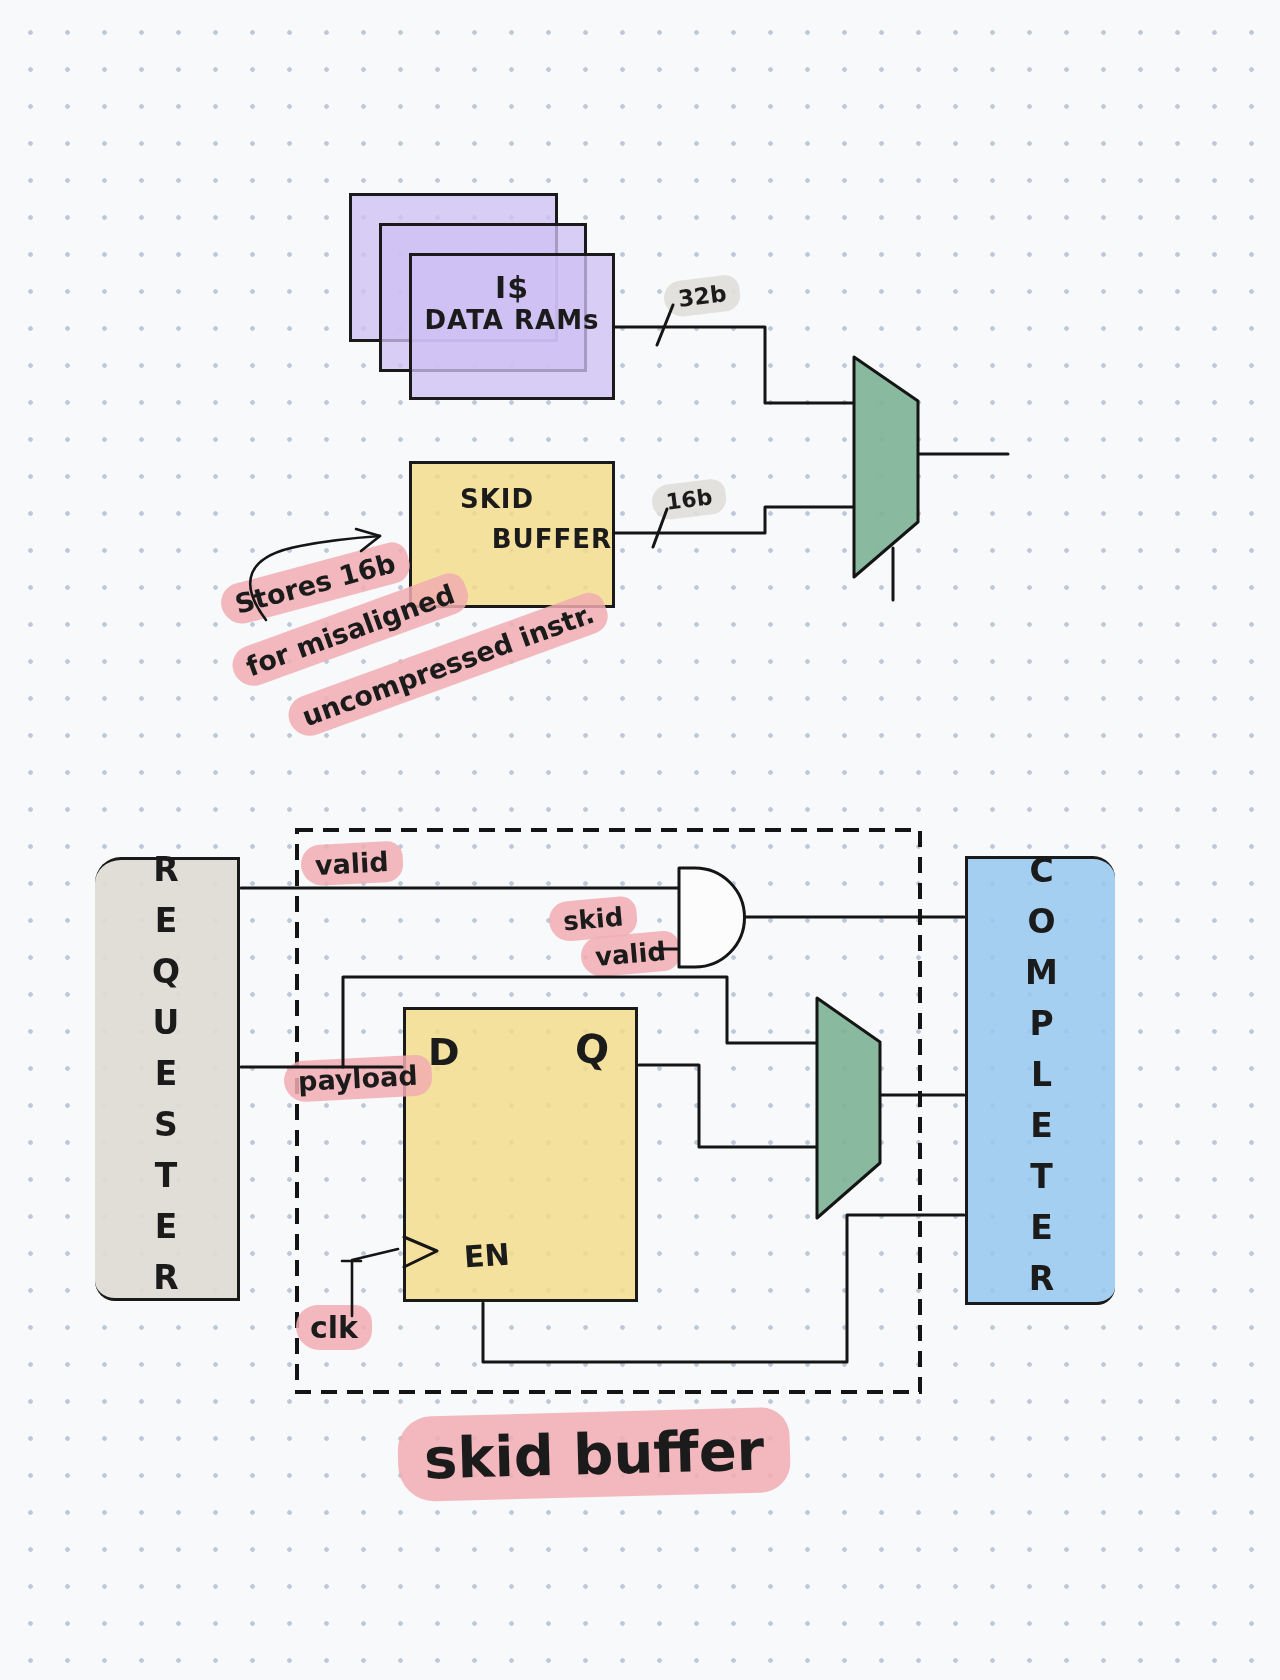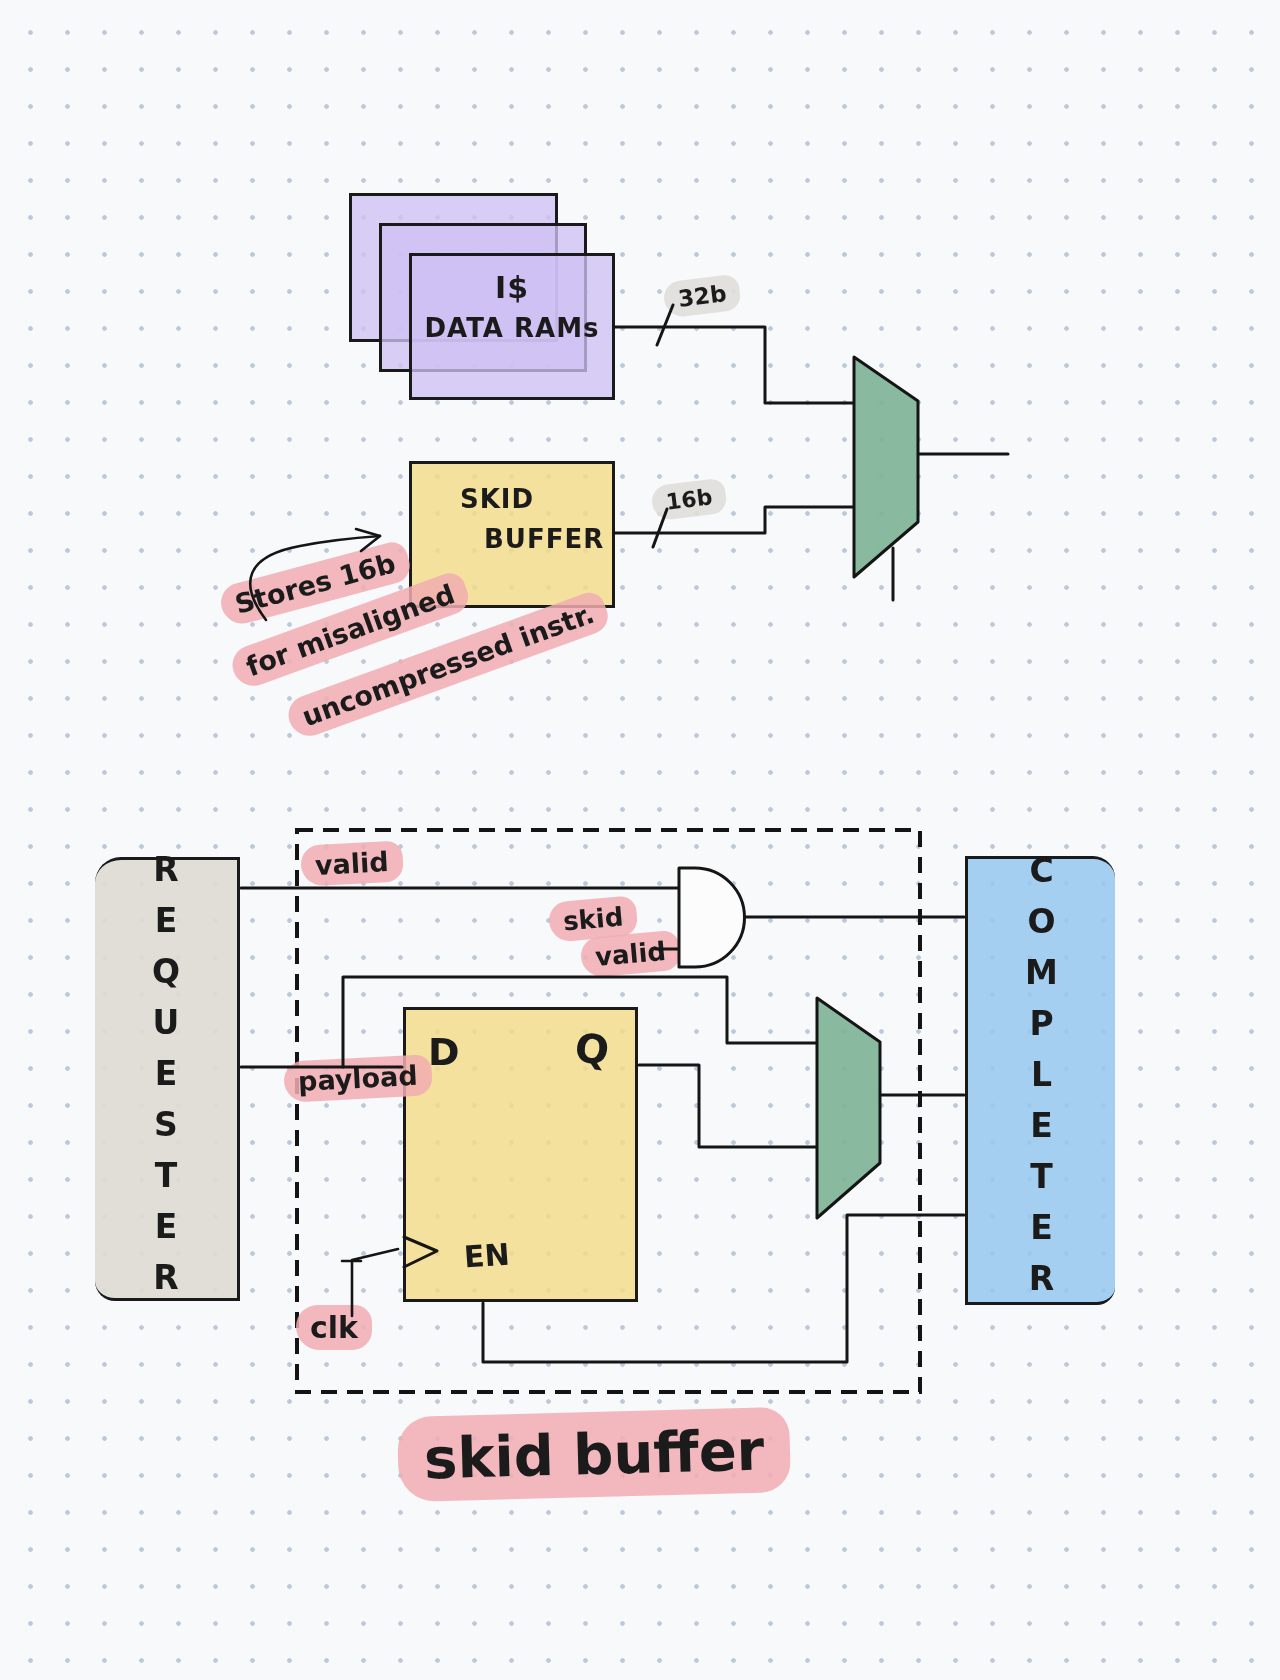--- a/index.html
+++ b/index.html
@@ -29,26 +29,26 @@
 <body>
 
 <div id="canvas">
 
   <div class="layer z1">
 
     <div class="box ram" style="left:349px;top:193px;width:209px;height:149px;"></div>
     <div class="box ram" style="left:379px;top:223px;width:208px;height:149px;"></div>
     <div class="box ram" style="left:409px;top:253px;width:206px;height:147px;padding-top:14px;">
       <div class="stacklabel" style="font-size:30px;">I$</div>
-      <div class="stacklabel" style="font-size:26px;margin-top:8px;">DATA RAMs</div>
+      <div class="stacklabel" style="font-size:26px;">DATA RAMs</div>
     </div>
 
     <div class="box yellowbox" style="left:409px;top:461px;width:206px;height:147px;padding-top:20px;">
       <div class="stacklabel" style="font-size:26px;text-align:left;padding-left:48px;">SKID</div>
-      <div class="stacklabel" style="font-size:26px;margin-top:10px;text-align:left;padding-left:72px;">BUFFER</div>
+      <div class="stacklabel" style="font-size:26px;margin-top:10px;text-align:right;">BUFFER</div>
     </div>
 
     <div class="box endcap" style="left:95px;top:857px;width:145px;height:444px;background:rgba(222,219,212,0.92);border-left:none;border-radius:26px 0 0 20px;">
       <span class="vert">REQUESTER</span>
     </div>
 
     <div class="box endcap" style="left:965px;top:856px;width:150px;height:449px;background:rgba(150,200,238,0.85);border-right:none;border-radius:0 22px 18px 0;">
       <span class="vert">COMPLETER</span>
     </div>
 

